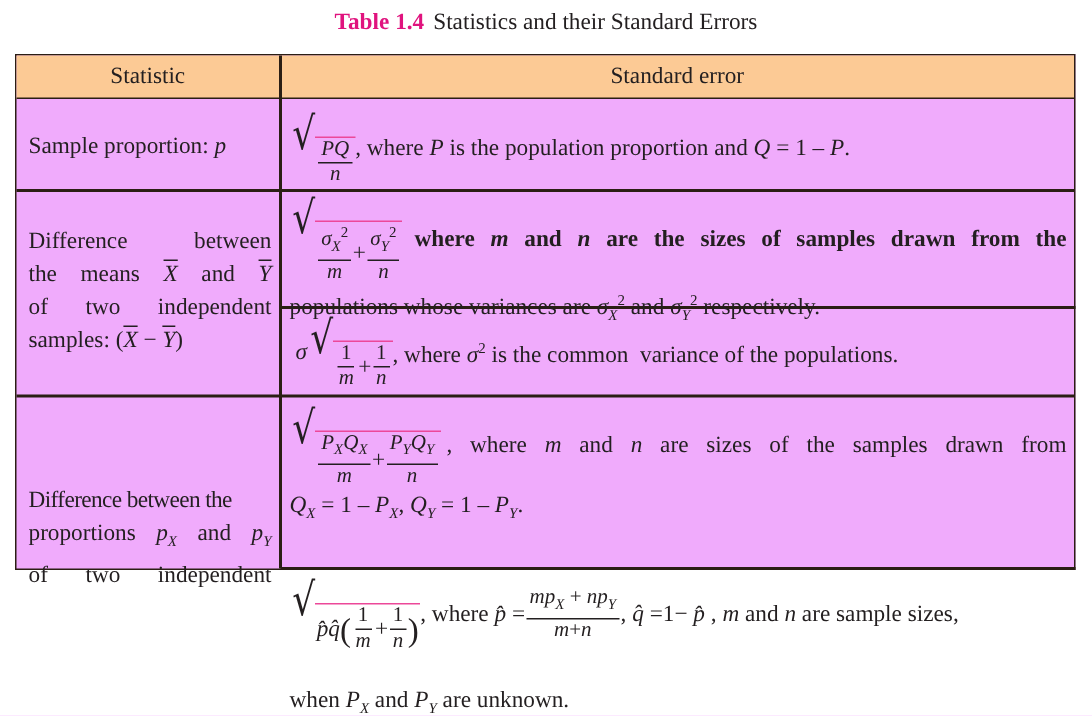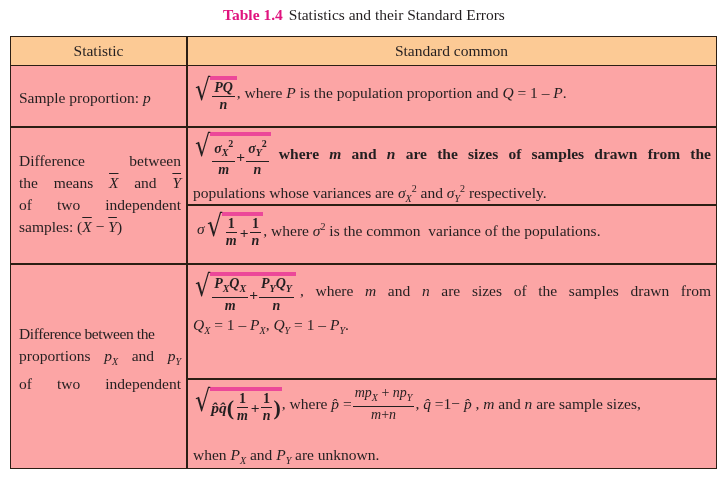--- a/index.html
+++ b/index.html
@@ -1,46 +1,46 @@
 <!DOCTYPE html>
 <html><head>
 <meta charset="utf-8">
 <style>
   html,body{margin:0;padding:0;background:#ffffff;}
   body{width:728px;height:477px;position:relative;overflow:hidden;font-family:"Liberation Serif","DejaVu Serif",serif;color:#231f20;}
   .caption{position:absolute;top:6px;left:0;width:728px;text-align:center;font-size:15.5px;}
   .caption .lbl{color:#e0137e;font-weight:bold;margin-right:6px;}
-  .tbl{position:absolute;left:10px;top:36px;width:707px;height:433px;border:1.5px solid #2b1e14;box-sizing:border-box;background:#fca5a5;}
+  .tbl{position:absolute;left:10px;top:36px;width:707px;height:344px;border:1.5px solid #2b1e14;box-sizing:border-box;background:#f0abfc;}
   .hdr{position:absolute;left:0;top:0;width:100%;height:29px;background:#fcca95;border-bottom:1.5px solid #2b1e14;box-sizing:border-box;}
   .vline{position:absolute;left:175px;top:0;width:1.5px;height:100%;background:#2b1e14;}
   .hline{position:absolute;height:1.5px;background:#2b1e14;}
   .cell{position:absolute;box-sizing:border-box;font-size:15.5px;line-height:22px;}
   .hcell{text-align:center;line-height:28px;font-size:15.5px;}
   i{font-style:italic;}
   .j{text-align:justify;text-align-last:justify;}
   .frac{display:inline-flex;flex-direction:column;align-items:center;vertical-align:middle;font-size:14px;line-height:16px;margin:0 1px;}
   .frac .num{border-bottom:1px solid #231f20;padding:0 2px;}
   .frac .den{padding:0 2px;}
   .sqrt{display:inline-flex;align-items:stretch;vertical-align:middle;}
   .sqrt .rad{font-size:30px;line-height:34px;transform:scaleX(0.8);margin-right:-2px;font-family:"DejaVu Serif",serif;font-weight:200;}
-  .sqrt .under{border-top:4px solid #ec4899;display:inline-flex;align-items:center;padding:0 1px;margin-top:3px;font-weight:bold;}
+  .sqrt .under{border-top:1px solid #ec4899;display:inline-flex;align-items:center;padding:0 1px;margin-top:18px;}
   sub,sup{font-size:10px;}
   .ovl{text-decoration:overline;}
 </style>
 </head>
 <body>
 
 <div class="caption">
   <span class="lbl">Table 1.4</span><span>Statistics and their Standard Errors</span>
 </div>
 
 <div class="tbl">
   <div class="hdr">
     <div class="cell hcell" style="left:0;top:0;width:175px;">Statistic</div>
-    <div class="cell hcell" style="left:176px;top:0;width:529px;">Standard common</div>
+    <div class="cell hcell" style="left:176px;top:0;width:529px;">Standard error</div>
   </div>
   <div class="vline"></div>
   <div class="hline" style="left:0;top:89px;width:100%;"></div>
   <div class="hline" style="left:176px;top:167px;width:530px;"></div>
   <div class="hline" style="left:0;top:226px;width:100%;"></div>
   <div class="hline" style="left:176px;top:341px;width:530px;"></div>
 
   <div class="cell" style="left:8px;top:50px;width:162px;">Sample proportion: <i>p</i></div>
   <div class="cell" style="left:182px;top:36px;width:520px;display:flex;align-items:center;">
     <span class="sqrt">

